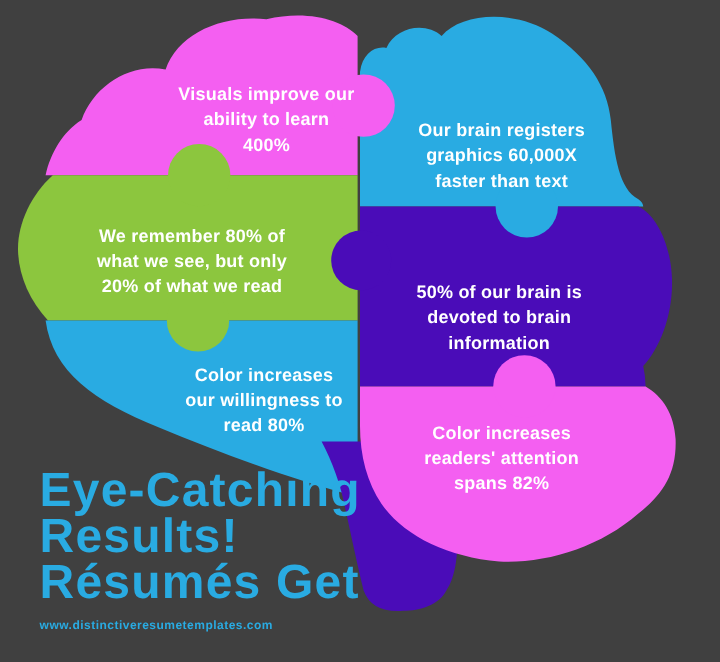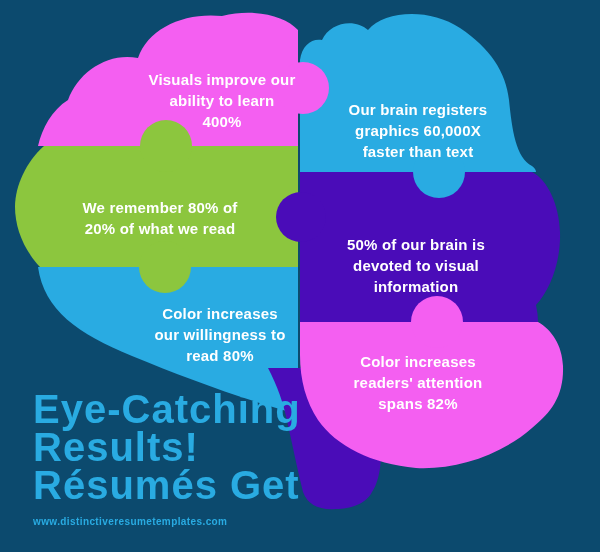--- a/index.html
+++ b/index.html
@@ -5,21 +5,21 @@
     html, body {
       margin: 0;
       padding: 0;
       background: #ffffff;
       font-family: "Liberation Sans", sans-serif;
     }
     .canvas {
       position: relative;
       width: 600px;
       height: 552px;
-      background: #0c4a6e;
+      background: #404040;
       overflow: hidden;
     }
     .brain-svg {
       position: absolute;
       left: 0;
       top: 0;
     }
     .stat {
       position: absolute;
       transform: translate(-50%, -50%);
@@ -134,26 +134,27 @@
   </div>
 
   <div class="stat" id="stat-brain-registers">
     <span>Our brain registers</span>
     <span>graphics 60,000X</span>
     <span>faster than text</span>
   </div>
 
   <div class="stat" id="stat-remember">
     <span>We remember 80% of</span>
+    <span>what we see, but only</span>
     <span>20% of what we read</span>
   </div>
 
   <div class="stat" id="stat-brain-devoted">
     <span>50% of our brain is</span>
-    <span>devoted to visual</span>
+    <span>devoted to brain</span>
     <span>information</span>
   </div>
 
   <div class="stat" id="stat-color-willingness">
     <span>Color increases</span>
     <span>our willingness to</span>
     <span>read 80%</span>
   </div>
 
   <div class="stat" id="stat-color-attention">

